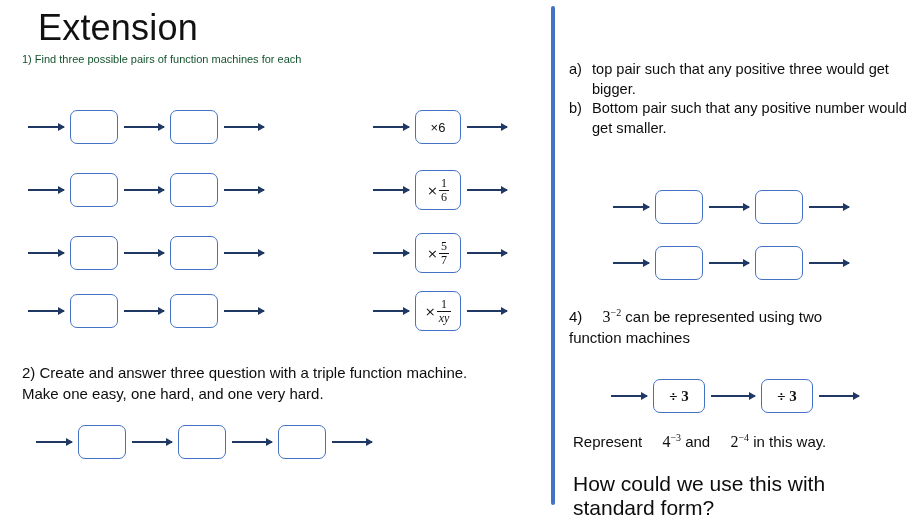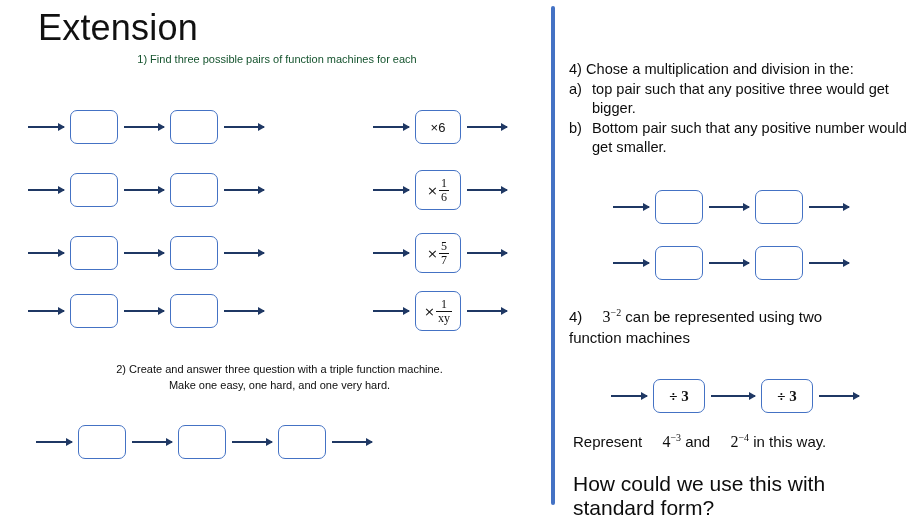--- a/index.html
+++ b/index.html
@@ -10,33 +10,33 @@
   }
   .slide{position:absolute;inset:0;}
 
   
   .divider{
     position:absolute;left:551px;top:6px;width:4px;height:499px;
     background:#4472C4;border-radius:2px;
   }
 
   
-  .left-panel{position:absolute;left:0;top:0;width:551px;height:368px;text-align:center;}
+  .left-panel{position:absolute;left:0;top:0;width:551px;height:368px;}
   .title{
     position:absolute;left:38px;top:8px;
     font-size:36px;font-weight:300;letter-spacing:.2px;line-height:1.1;
     color:#111;
   }
   .q1{
     position:absolute;left:22px;top:52px;width:510px;
     font-size:11px;line-height:1.35;color:#14532d;
   }
   .q2{
     position:absolute;left:22px;top:362px;width:515px;
-    font-size:11px;line-height:1.42;color:#0d0d0d;
+    font-size:15px;line-height:1.42;color:#0d0d0d;
   }
 
   
   .right-panel{position:absolute;left:551px;top:0;width:360px;height:516px;}
   .q4a{position:absolute;left:18px;top:60px;width:340px;font-size:14.6px;line-height:1.34;color:#0d0d0d;}
   .q4a .lead{display:block;}
   .ab-list{margin:0;padding:0;list-style:none;}
   .ab-list li{display:flex;gap:7px;align-items:flex-start;}
   .ab-list .mk{width:16px;flex:0 0 16px;}
   .ab-list .tx{flex:1 1 auto;}
@@ -71,21 +71,21 @@
   .arr.a-out{width:40px;}
   .arr.a-long{width:44px;}
   .gapless{width:6px;height:2px;background:transparent;}
 
   
   .mul{font-family:"DejaVu Sans",sans-serif;font-size:13px;margin-right:1px;}
   .frac{display:inline-flex;flex-direction:column;align-items:center;
         vertical-align:middle;line-height:1;font-family:"Liberation Serif","DejaVu Serif",serif;}
   .frac .num{font-size:12px;padding:0 2px;}
   .frac .den{font-size:12px;padding:0 2px;border-top:1.3px solid #111;margin-top:1px;}
-  .frac .den.it{}
+  .frac .den.it{font-style:italic;}
   .opwrap{display:flex;align-items:center;justify-content:center;}
   .divtxt{font-family:"Liberation Serif","DejaVu Serif",serif;font-size:15px;font-weight:600;}
   .pw{font-family:"Liberation Serif","DejaVu Serif",serif;font-size:16px;margin-left:16px;}
   .pw sup{font-size:10px;}
 </style>
 </head>
 <body>
 
 <div class="slide">
 
@@ -218,21 +218,20 @@
       <span class="arr a-out"></span>
     </div>
 
   </div>
 
   <div class="divider"></div>
 
   <div class="right-panel">
 
     <div class="q4a">
-      <span class="lead">4) Chose a multiplication and division in the:</span>
       <ul class="ab-list">
         <li>
           <span class="mk">a)</span>
           <span class="tx">top pair such that any positive three would get bigger.</span>
         </li>
         <li>
           <span class="mk">b)</span>
           <span class="tx">Bottom pair such that any positive number would get smaller.</span>
         </li>
       </ul>

